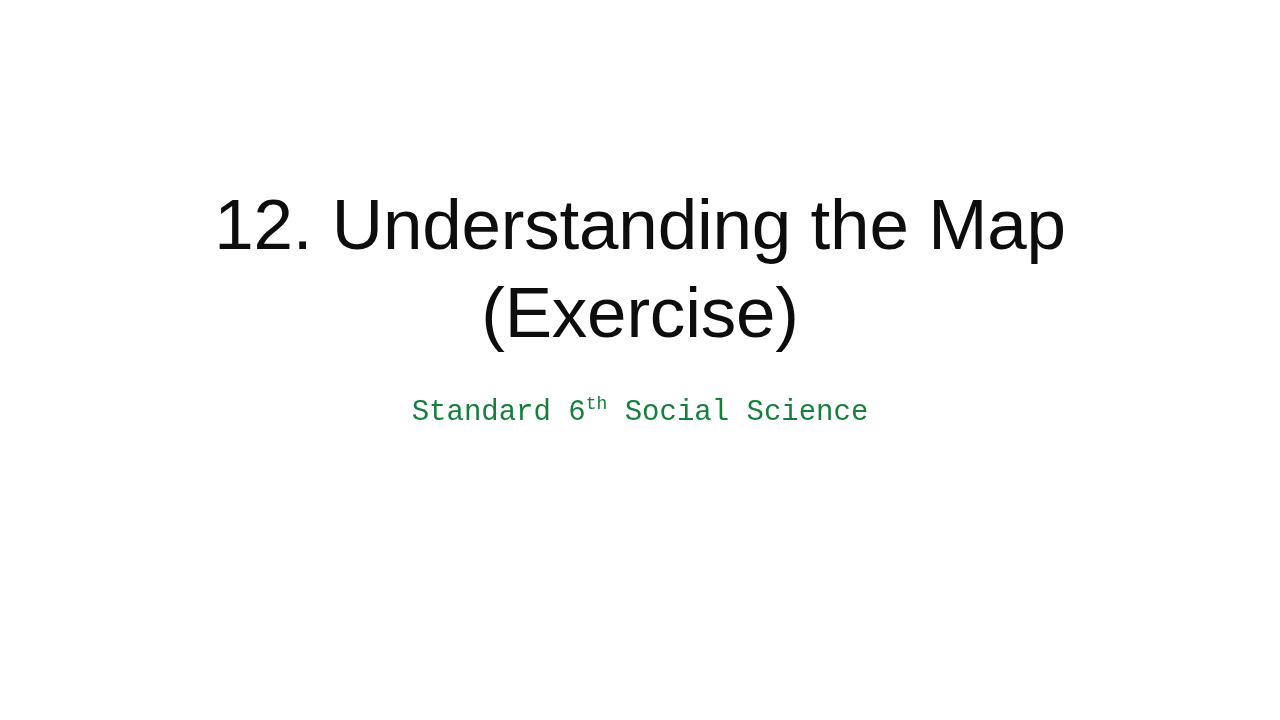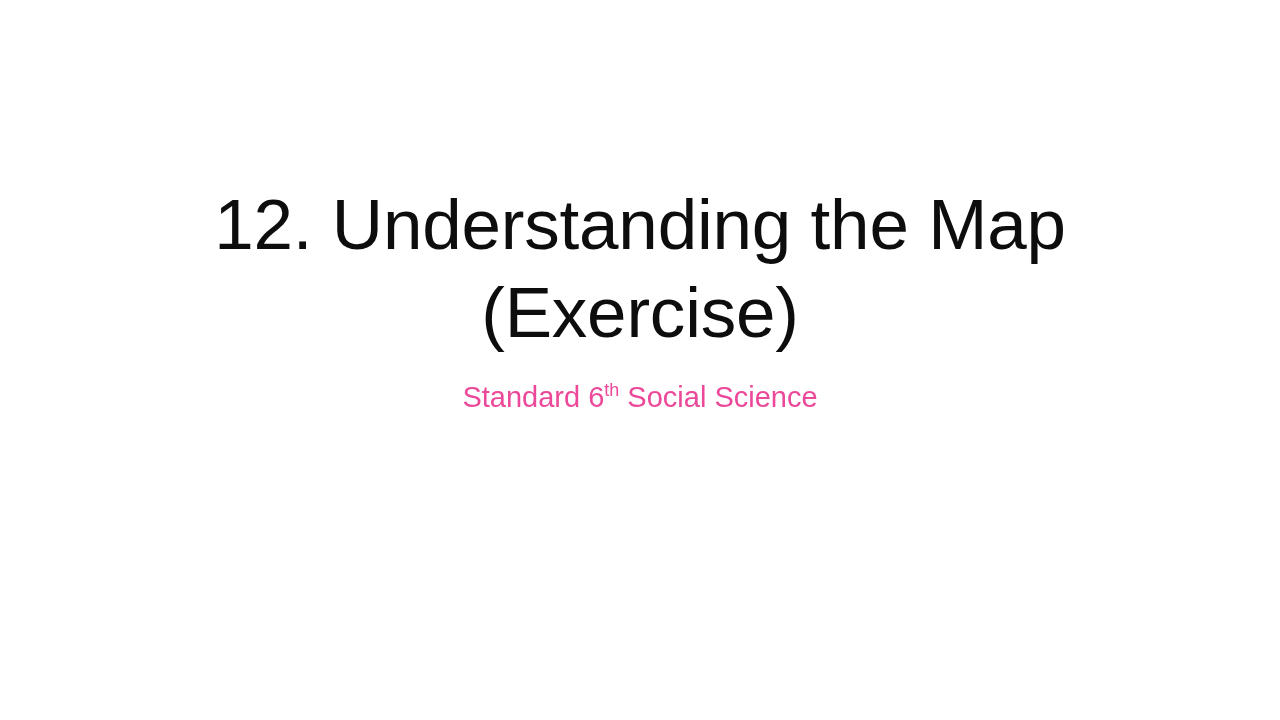--- a/index.html
+++ b/index.html
@@ -47,27 +47,27 @@
   
   .subtitle-block {
     position: absolute;
     left: 0;
     top: 380px;
     width: 1280px;
     text-align: center;
   }
 
   .slide-subtitle {
-    margin: 0;
+    margin: 16px;
     padding: 0;
-    font-family: Liberation Sans, sans-serif;
+    font-family: Liberation Mono, monospace;
     font-weight: 400;
     font-size: 29px;
     line-height: 34px;
-    color: #ec4899;
+    color: #15803d;
     white-space: nowrap;
   }
 
   .slide-subtitle .sup {
     font-size: 0.62em;
     vertical-align: super;
     line-height: 0;
   }
 
   

